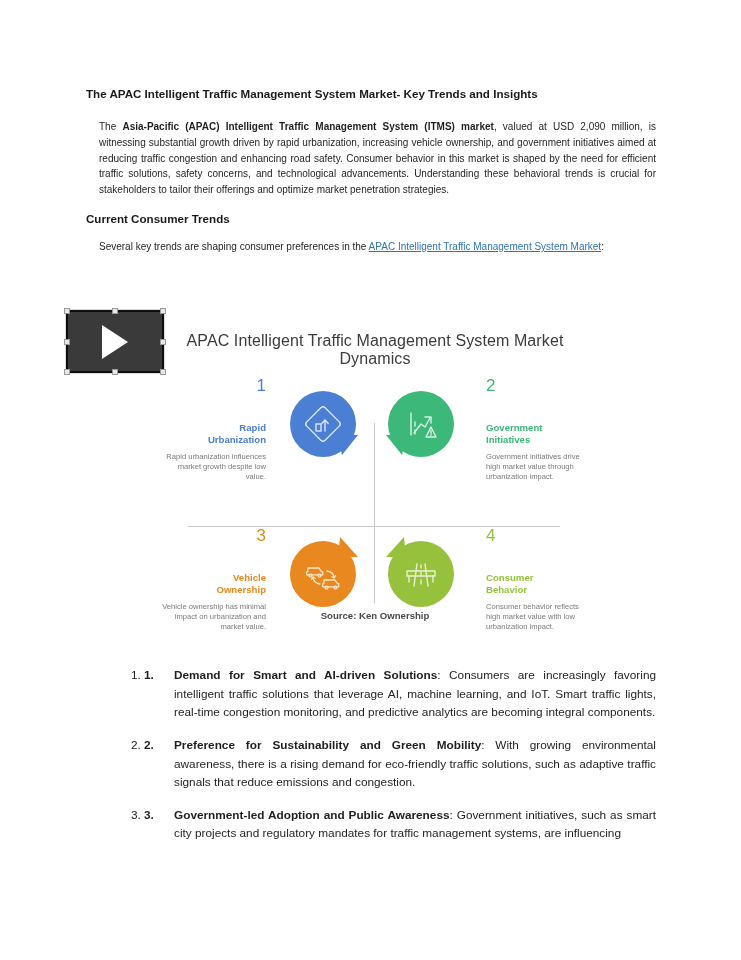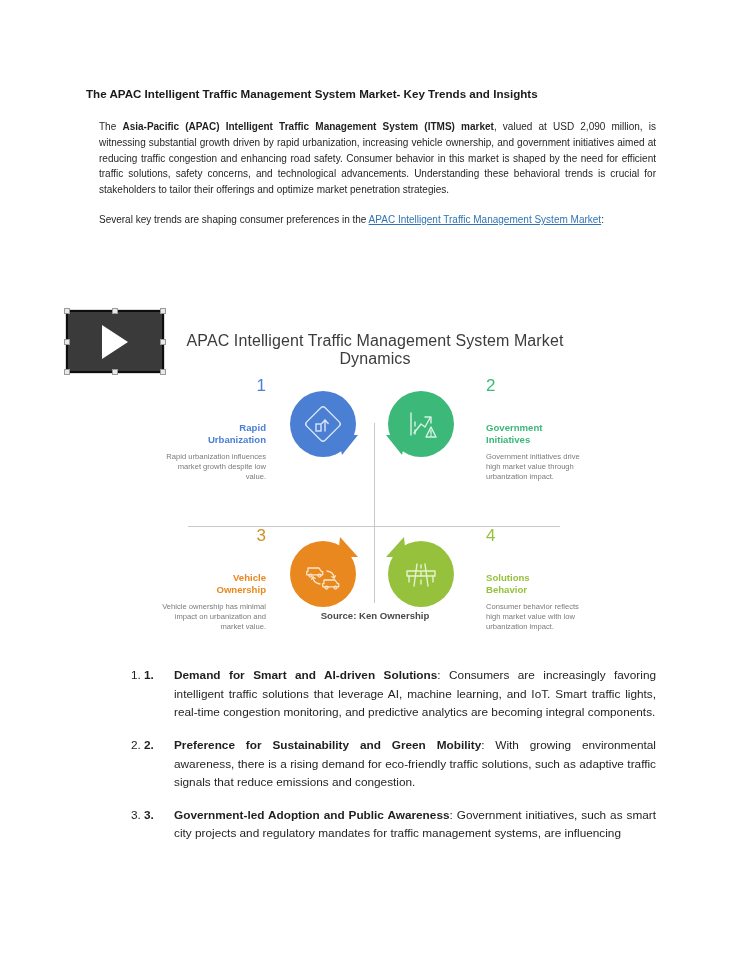--- a/index.html
+++ b/index.html
@@ -248,20 +248,21 @@
 <body>
 
 <div class="page">
 
   <div class="content">
 
     <h1 class="doc-title">The APAC Intelligent Traffic Management System Market- Key Trends and Insights</h1>
 
     <p class="para"><span>The </span><b>Asia-Pacific (APAC) Intelligent Traffic Management System (ITMS) market</b><span>, valued at USD 2,090 million, is witnessing substantial growth driven by rapid  urbanization, increasing vehicle ownership, and government initiatives aimed at reducing traffic congestion and enhancing road safety. Consumer behavior in this market is shaped by the need for efficient traffic solutions, safety concerns, and technological advancements.  Understanding  these behavioral  trends  is crucial for stakeholders to tailor their offerings and optimize market penetration strategies.</span></p>
 
+    <h2 class="section-head">Current Consumer Trends</h2>
 
     <p class="para"><span>Several  key  trends  are  shaping  consumer  preferences  in  the  </span><a class="link" href="#">APAC  Intelligent  Traffic  Management  System  Market</a><span>:</span></p>
 
   </div>
 
   <div class="video-embed">
     <div class="play"></div>
     <div class="handle h-tl"></div>
     <div class="handle h-tm"></div>
     <div class="handle h-tr"></div>
@@ -361,21 +362,21 @@
               <path d="M14 32 L17 10 M28 32 L25 10" stroke-linecap="round"></path>
               <path d="M21 11 V14 M21 18 V22 M21 26 V30" stroke-linecap="round"></path>
               <path d="M7 17 h28 v5 h-28 z" stroke-linejoin="round"></path>
               <path d="M9 22 V28 M33 22 V28" stroke-linecap="round"></path>
             </svg>
           </div>
         </div>
         <div class="q-text left-align">
           <div class="q-num" style="color:#95c13d">4</div>
           <div class="q-head" style="color:#95c13d">
-            <span>Solutions</span><br>
+            <span>Consumer</span><br>
             <span>Behavior</span>
           </div>
           <div class="q-body">Consumer behavior reflects high market value with low urbanization impact.</div>
         </div>
       </div>
     </div>
 
     <div class="ig-source">Source: Ken Ownership</div>
   </div>
 

